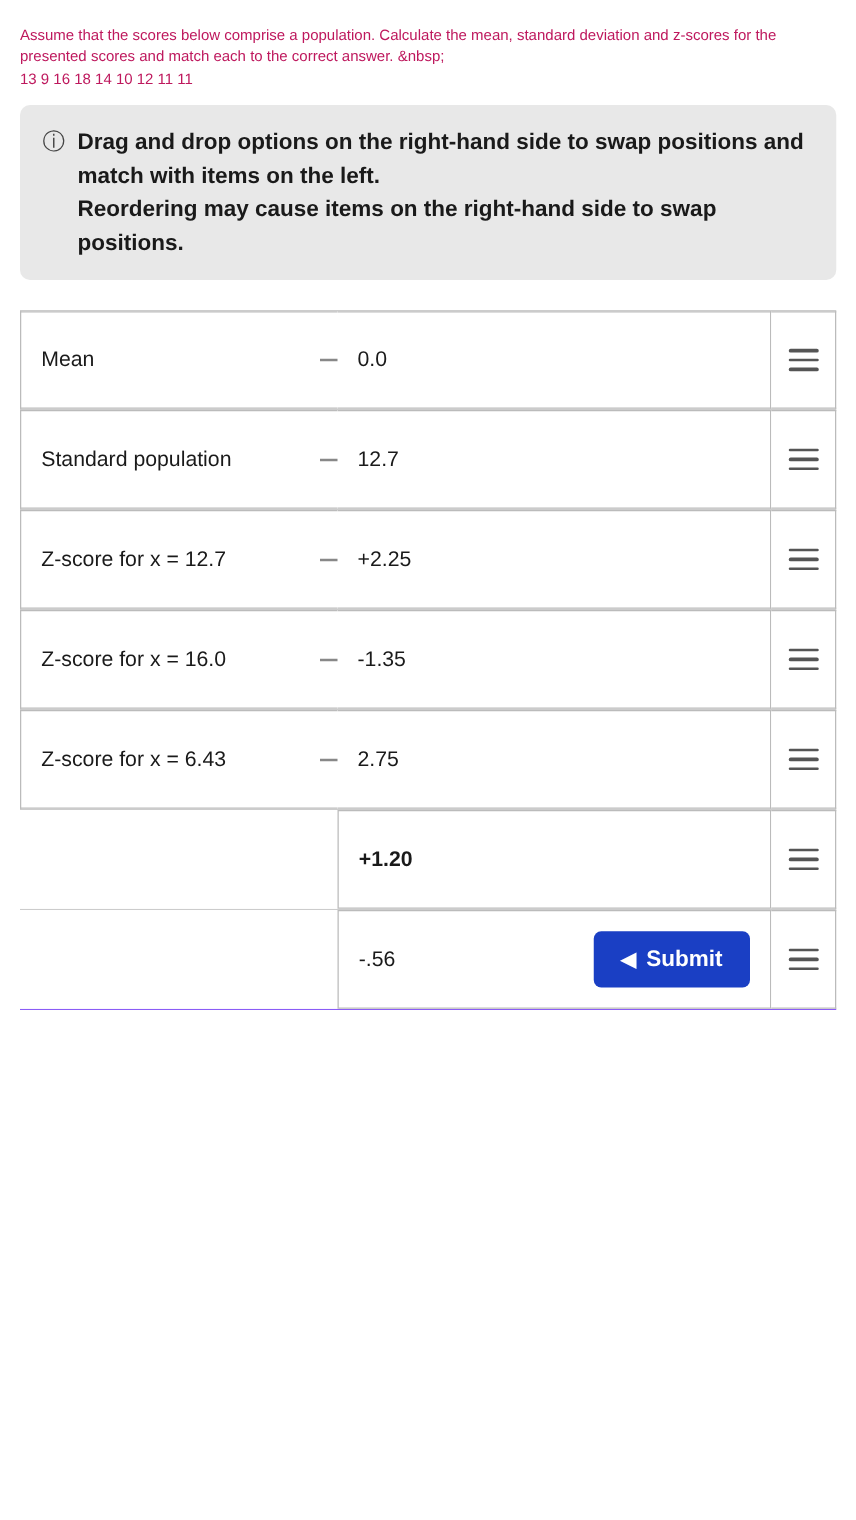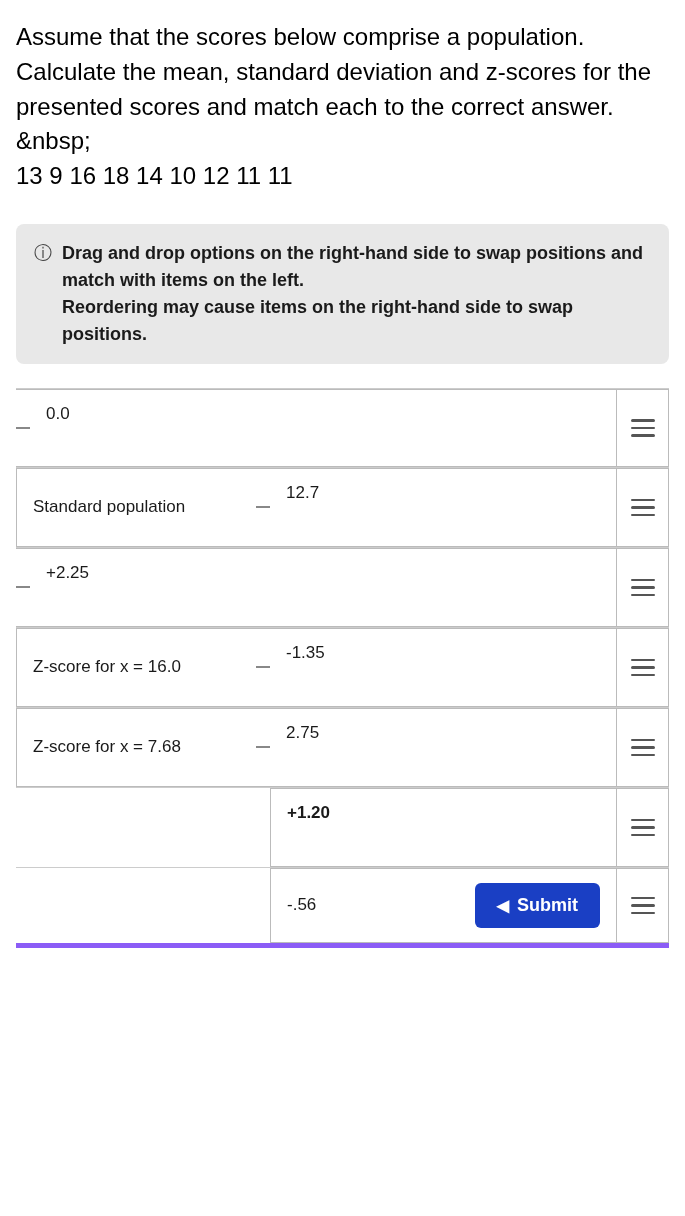--- a/index.html
+++ b/index.html
@@ -6,24 +6,24 @@
     body {
       font-family: -apple-system, BlinkMacSystemFont, 'Segoe UI', sans-serif;
       background: #ffffff;
       width: 685px;
       min-height: 1216px;
       padding: 20px 16px;
       color: #1a1a1a;
     }
 
     .question-text {
-      font-size: 24px;
+      font-size: 12px;
       line-height: 1.45;
-      margin-bottom: 30px;
-      color: #000000;
+      margin-bottom: 12px;
+      color: #be185d;
     }
 
     .info-box {
       background: #e8e8e8;
       border-radius: 8px;
       padding: 16px 18px;
       margin-bottom: 24px;
       display: flex;
       gap: 10px;
       align-items: flex-start;
@@ -93,20 +93,21 @@
     }
 
     .right-cell {
       flex: 1;
       border: 1px solid #bbb;
       border-left: none;
       background: #fff;
       padding: 14px 16px;
       font-size: 17px;
       display: flex;
+      align-items: center;
     }
 
     .drag-handle-cell {
       width: 52px;
       flex-shrink: 0;
       border: 1px solid #bbb;
       border-left: none;
       background: #fff;
       display: flex;
       align-items: center;
@@ -171,20 +172,23 @@
 </div>
 
 <div class="info-box">
   <span class="info-icon">ⓘ</span>
   <span class="info-text">Drag and drop options on the right-hand side to swap positions and match with items on the left.<br>Reordering may cause items on the right-hand side to swap positions.</span>
 </div>
 
 <div class="matching-area">
 
   <div class="match-row">
+    <div class="left-cell">
+      <span>Mean</span>
+    </div>
     <div class="connector"></div>
     <div class="right-cell">
       <span>0.0</span>
     </div>
     <div class="drag-handle-cell">
       <div class="drag-handle">
         <span></span>
         <span></span>
         <span></span>
       </div>
@@ -202,20 +206,23 @@
     <div class="drag-handle-cell">
       <div class="drag-handle">
         <span></span>
         <span></span>
         <span></span>
       </div>
     </div>
   </div>
 
   <div class="match-row">
+    <div class="left-cell">
+      <span>Z-score for x = 12.7</span>
+    </div>
     <div class="connector"></div>
     <div class="right-cell">
       <span>+2.25</span>
     </div>
     <div class="drag-handle-cell">
       <div class="drag-handle">
         <span></span>
         <span></span>
         <span></span>
       </div>
@@ -234,21 +241,21 @@
       <div class="drag-handle">
         <span></span>
         <span></span>
         <span></span>
       </div>
     </div>
   </div>
 
   <div class="match-row">
     <div class="left-cell">
-      <span>Z-score for x = 7.68</span>
+      <span>Z-score for x = 6.43</span>
     </div>
     <div class="connector"></div>
     <div class="right-cell">
       <span>2.75</span>
     </div>
     <div class="drag-handle-cell">
       <div class="drag-handle">
         <span></span>
         <span></span>
         <span></span>
@@ -264,21 +271,21 @@
     </div>
     <div class="drag-handle-cell">
       <div class="drag-handle">
         <span></span>
         <span></span>
         <span></span>
       </div>
     </div>
   </div>
 
-  <div class="match-row" style="border-bottom: 5px solid #8b5cf6;">
+  <div class="match-row" style="border-bottom: 1px solid #8b5cf6;">
     <div class="left-empty"></div>
     <div class="connector-empty"></div>
     <div class="right-cell" style="border-left: 1px solid #bbb; flex: 1; display: flex; align-items: center; gap: 12px;">
       <span>-.56</span>
       <button class="submit-btn" style="margin-left: auto; margin-right: 0;">
         <span class="arrow-icon">◀</span>
         <span>Submit</span>
       </button>
     </div>
     <div class="drag-handle-cell">

